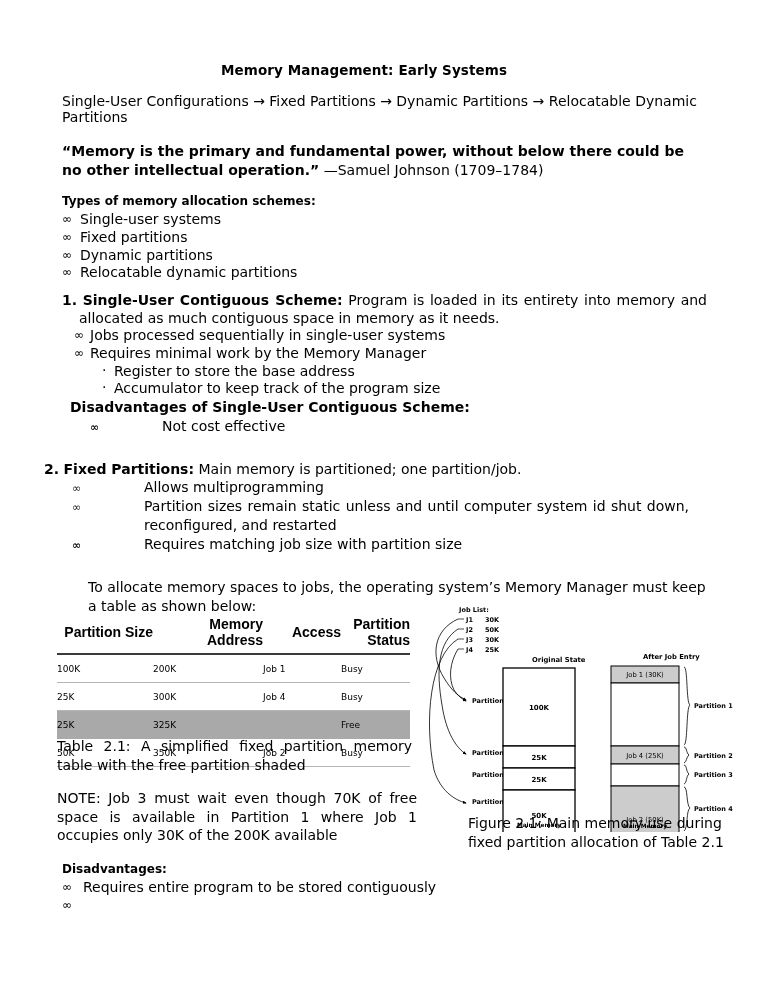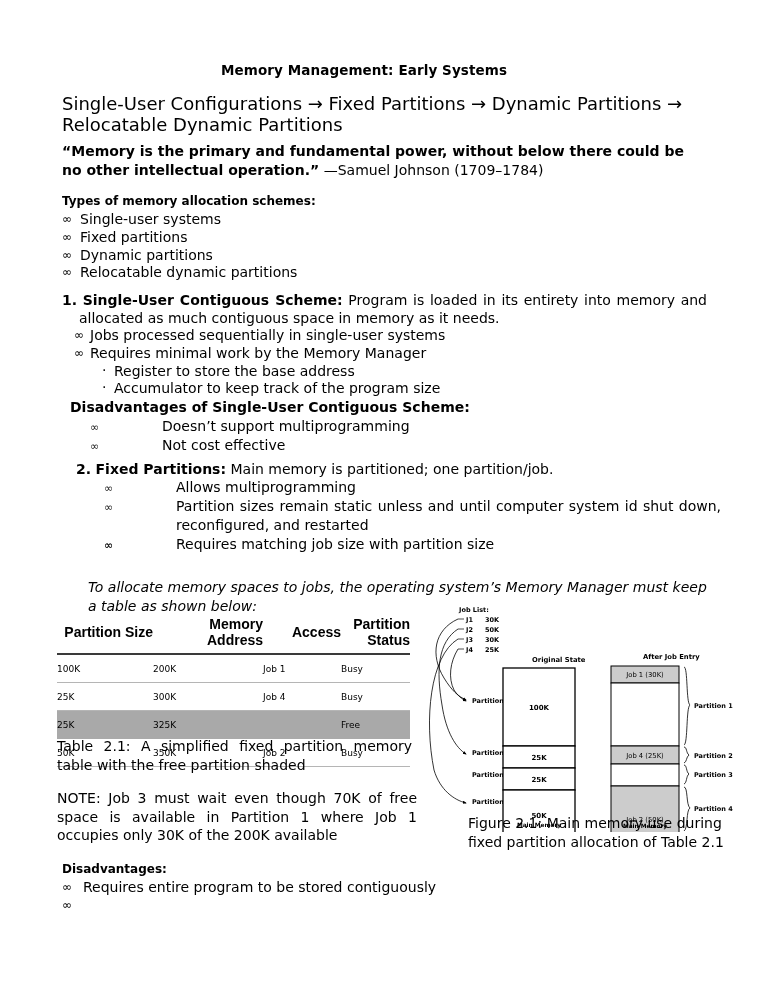--- a/index.html
+++ b/index.html
@@ -14,21 +14,21 @@
   .page { position:relative; width:768px; height:994px; }
 
   .title {
     position:absolute; left:0; top:62px; width:728px;
     text-align:center; font-size:13.5px; font-weight:bold;
     letter-spacing:0.1px;
   }
 
   .chain {
     position:absolute; left:62px; top:93px; width:640px;
-    font-size:18px; line-height:21px;
+    font-size:14px; line-height:16px;
   }
 
   .quote {
     position:absolute; left:62px; top:142px; width:645px;
     font-size:14px; line-height:19px;
   }
   .quote b { font-weight:bold; }
 
   .sect-types { position:absolute; left:62px; top:192px; width:660px; }
   .h-bold { font-weight:bold; font-size:12px; line-height:19px; }
@@ -48,25 +48,25 @@
   .sub-inf li { font-size:14px; line-height:17.8px; padding-left:16px; position:relative; }
   .sub-inf li .bul { position:absolute; left:0; top:0; font-size:12px; }
   .dot-list { margin:0; padding:0; list-style:none; margin-left:40px; }
   .dot-list li { font-size:14px; line-height:17.8px; padding-left:12px; position:relative; }
   .dot-list li .dot { position:absolute; left:0; top:-1px; font-size:14px; }
   .sub-head { font-weight:bold; font-size:14px; line-height:19px; margin-left:8px; }
   .wide-inf { margin:0; padding:0; list-style:none; margin-left:28px; }
   .wide-inf li { font-size:14px; line-height:19px; position:relative; padding-left:72px; }
   .wide-inf li .bul { position:absolute; left:0; top:1px; font-size:11px; color:#222; }
 
-  .sect2 { position:absolute; left:76px; top:460px; width:645px; }
+  .sect2 { position:absolute; left:44px; top:460px; width:645px; }
 
   .alloc-para {
     position:absolute; left:88px; top:578px; width:620px;
-    font-size:14px; line-height:18.5px;font-style:italic;
+    font-size:14px; line-height:18.5px;
   }
 
   
   .tbl {
     position:absolute; left:57px; top:616px; width:353px;
     border-collapse:collapse;
   }
   .tbl td, .tbl th { padding:0; }
   .tbl .hdr th {
     font-size:14px; font-weight:bold; text-align:right;
@@ -131,21 +131,21 @@
     <ul class="sub-inf">
       <li><span class="bul">∞</span><span>Jobs processed sequentially in single-user systems</span></li>
       <li><span class="bul">∞</span><span>Requires minimal work by the Memory Manager</span></li>
     </ul>
     <ul class="dot-list">
       <li><span class="dot">·</span><span>Register to store the base address</span></li>
       <li><span class="dot">·</span><span>Accumulator to keep track of the program size</span></li>
     </ul>
     <div class="sub-head">Disadvantages of Single-User Contiguous Scheme:</div>
     <ul class="wide-inf">
-      <li><span class="bul">∞</span><span>Doesn’t support multiprogramming</span></li>
+      <li><span class="bul">∞</span></li>
       <li><span class="bul">∞</span><span>Not cost effective</span></li>
     </ul>
   </div>
 
   <div class="sect2">
     <div class="para-just hang">
       <span class="num">2.</span>
       <b>Fixed Partitions:</b><span> Main memory is partitioned; one partition/job.</span>
     </div>
     <ul class="wide-inf">

